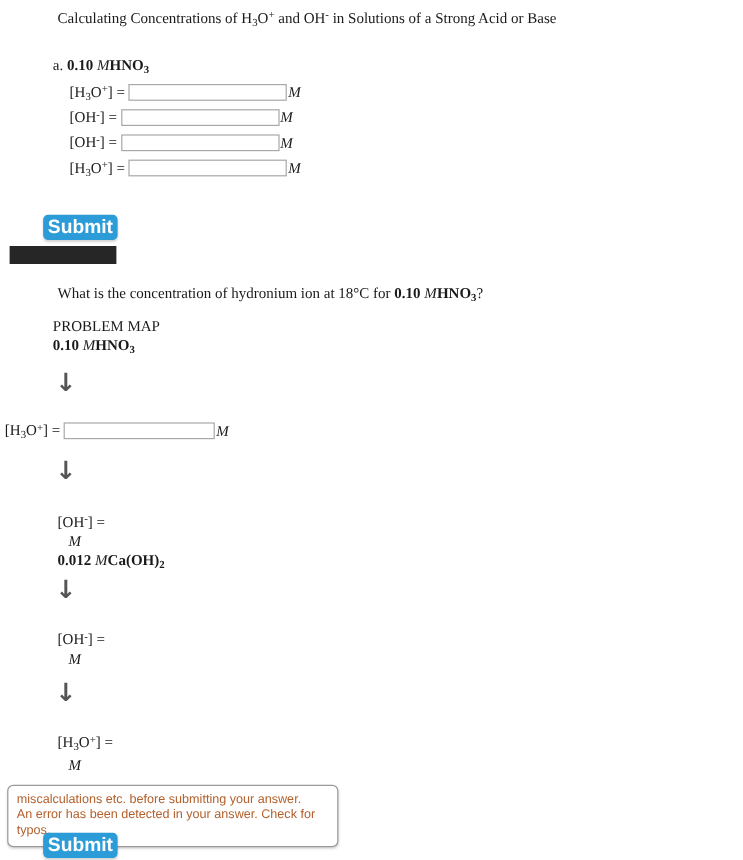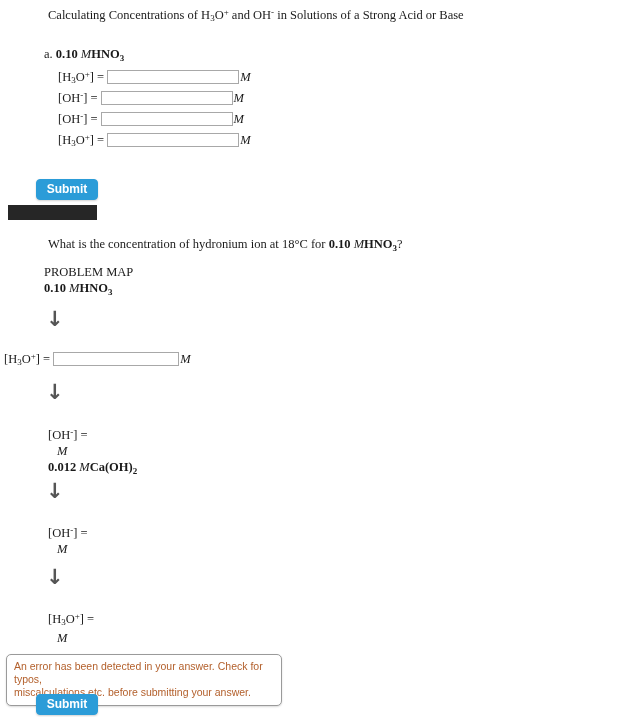--- a/index.html
+++ b/index.html
@@ -68,21 +68,21 @@
     font-style: italic;
   }
 
   
   .btn {
     background: #2b9cd8;
     border: 1px solid #2b9cd8;
     border-radius: 4px;
     color: #ffffff;
     font-family: "Liberation Sans", sans-serif;
-    font-size: 12px;
+    font-size: 16px;
     font-weight: bold;
     width: 62px;
     height: 21px;
     line-height: 19px;
     text-align: center;
     padding: 0;
     cursor: pointer;
     box-shadow: 0 1px 2px rgba(0,0,0,0.18);
   }
   #submit-top { position: absolute; left: 36px; top: 179px; }
@@ -241,17 +241,17 @@
 </div>
 
 <div class="arrow" style="left:46px; top:567px;">↓</div>
 
 <div class="map-row" style="top:608px;">
   <div class="line"><span>[H</span><sub>3</sub><span>O</span><sup>+</sup><span>] =</span></div>
   <div class="line unit-line">M</div>
 </div>
 
 <div class="errbox">
+  <div>miscalculations etc. before submitting your answer.</div>
   <div>An error has been detected in your answer. Check for typos,</div>
-  <div>miscalculations etc. before submitting your answer.</div>
 </div>
 
 <button class="btn" id="submit-bottom">Submit</button>
 
 </body></html>

